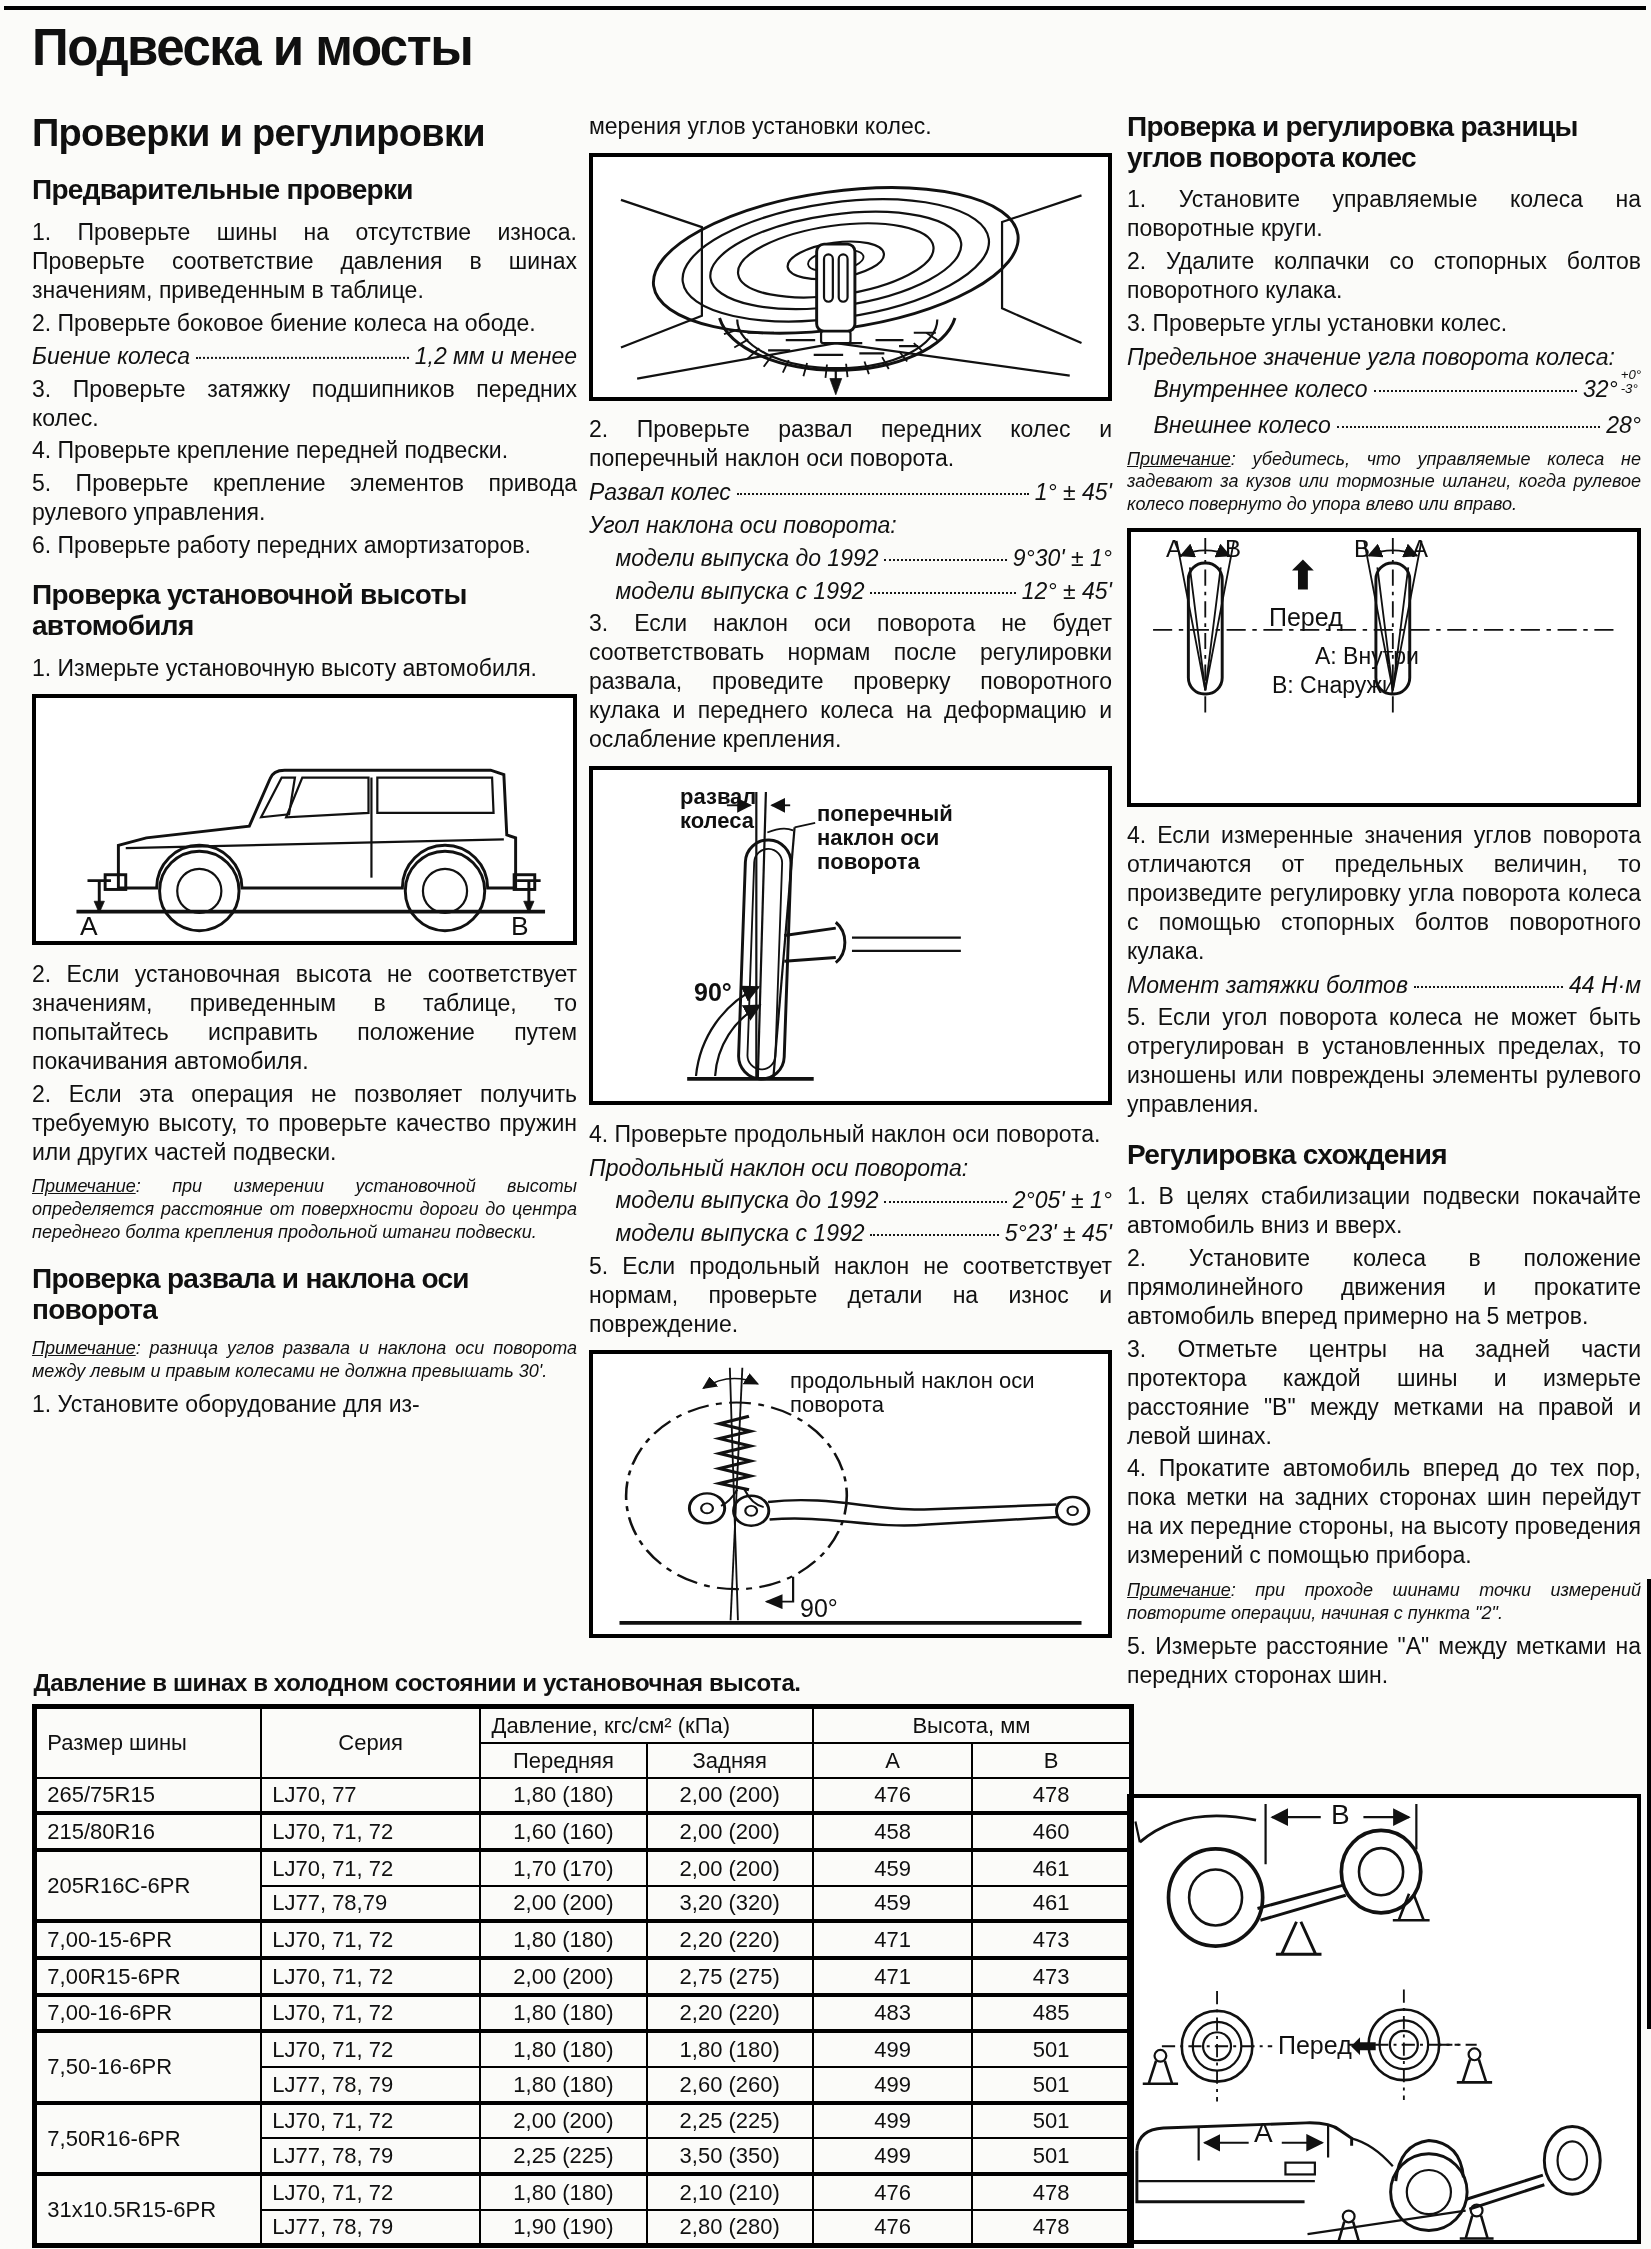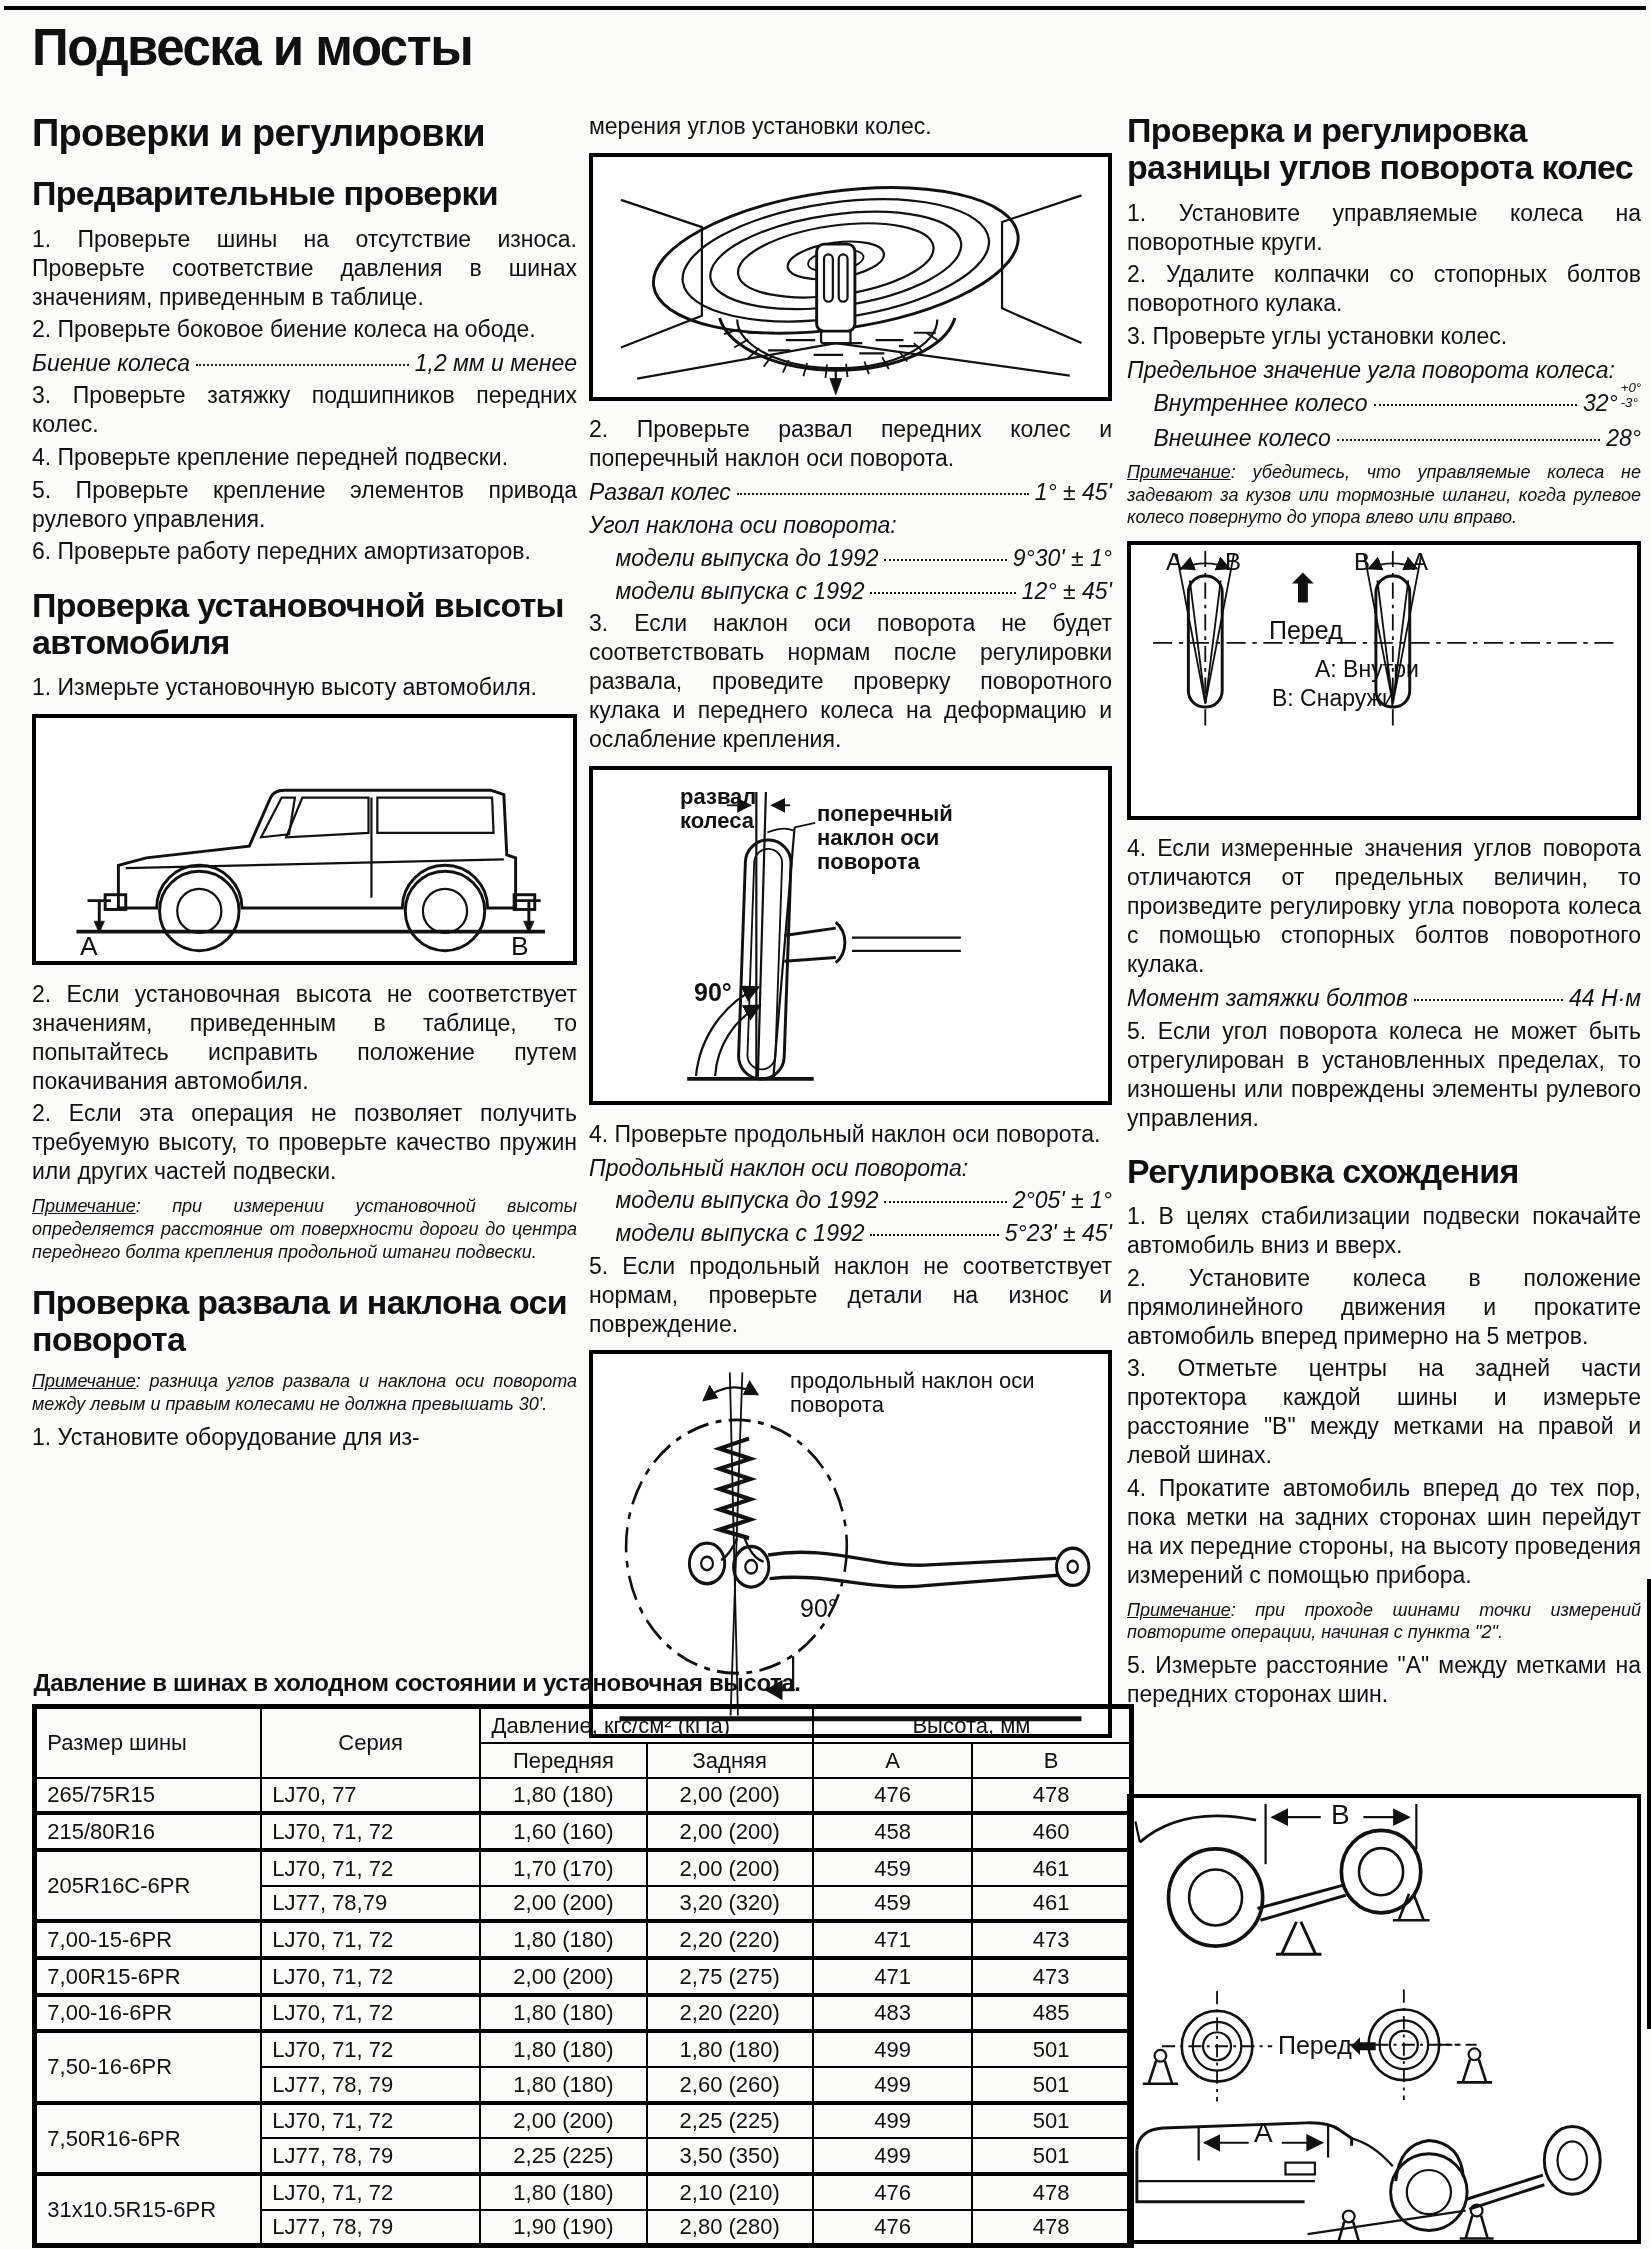--- a/index.html
+++ b/index.html
@@ -8,21 +8,21 @@
     font-family:"Liberation Sans", sans-serif;overflow:hidden;
   }
   .rule-top{position:absolute;left:4.4px;top:5.9px;width:1642px;height:4.4px;background:#000;}
   .scan-edge{position:absolute;right:0;top:1579px;width:4.4px;height:450px;background:#000;}
   .page-title{position:absolute;left:32px;top:17.6px;font-size:51px;font-weight:bold;letter-spacing:-1.5px;}
   .col{position:absolute;top:112px;}
   #col-left{left:32px;width:545px;}
   #col-mid{left:589px;width:523px;}
   #col-right{left:1127px;width:514px;}
   .h2{font-size:38px;font-weight:bold;margin:1.5px 0 22px;letter-spacing:-0.7px;line-height:1.05;}
-  .h3{font-size:34px;font-weight:bold;margin:20.6px 0 11.8px;letter-spacing:-0.7px;line-height:1.1;}
+  .h3{font-size:28px;font-weight:bold;margin:20.6px 0 11.8px;letter-spacing:-0.7px;line-height:1.1;}
   .h3.first{margin-top:0;}
   .p{font-size:23px;line-height:1.26;text-align:justify;margin:0 0 3.7px;}
   .spec{display:flex;align-items:baseline;font-style:italic;font-size:23px;margin:5.9px 0 4.4px;}
   .spec .lead{flex:1 1 auto;border-bottom:2.9px dotted #161616;margin:0 5.9px;transform:translateY(-5.1px);min-width:19px;}
   .spec .val{white-space:nowrap;}
   .spec.ind{margin-left:26.4px;}
   .spec-head{font-style:italic;font-size:23px;margin:5.9px 0 1.5px;}
   .note{font-style:italic;font-size:18px;line-height:1.26;text-align:justify;margin:8.8px 0 7.3px;}
   .nlabel{text-decoration:underline;}
   .tol{display:inline-flex;flex-direction:column;align-items:flex-start;font-size:13.2px;line-height:1.12;margin-left:2.9px;transform:translateY(-8.8px);vertical-align:middle;}
@@ -188,21 +188,21 @@
     <span class="lead"></span>
     <span class="val">2°05' ± 1°</span>
   </div>
   <div class="spec ind">
     <span>модели выпуска с 1992</span>
     <span class="lead"></span>
     <span class="val">5°23' ± 45'</span>
   </div>
   <p class="p">5. Если продольный наклон не соответствует нормам, проверьте детали на износ и повреждение.</p>
 
-  <div class="diagram" style="height:388px;">
+  <div class="diagram" style="height:288px;">
     <svg viewBox="0 0 700 450" preserveAspectRatio="none" fill="none" stroke="#111">
       <circle cx="195" cy="228" r="150" stroke-width="3.5" stroke-dasharray="30 10 8 10"></circle>
       <path d="M186,22 L197,428" stroke-width="2.5"></path>
       <path d="M203,22 L187,428" stroke-width="2.5"></path>
       <path d="M150,55 Q186,28 224,48" stroke-width="2.5" marker-start="url(#ah)" marker-end="url(#ah)"></path>
       <path d="M212,100 L172,112 L214,124 L172,136 L214,148 L172,160 L214,172 L172,184 L214,196 L172,208 L212,218" stroke-width="5"></path>
       <path d="M196,218 Q186,238 174,244 M206,218 Q216,242 232,246" stroke-width="3"></path>
       <circle cx="155" cy="248" r="24" stroke-width="4"></circle>
       <circle cx="155" cy="248" r="8" stroke-width="3"></circle>
       <circle cx="215" cy="252" r="24" stroke-width="4"></circle>

